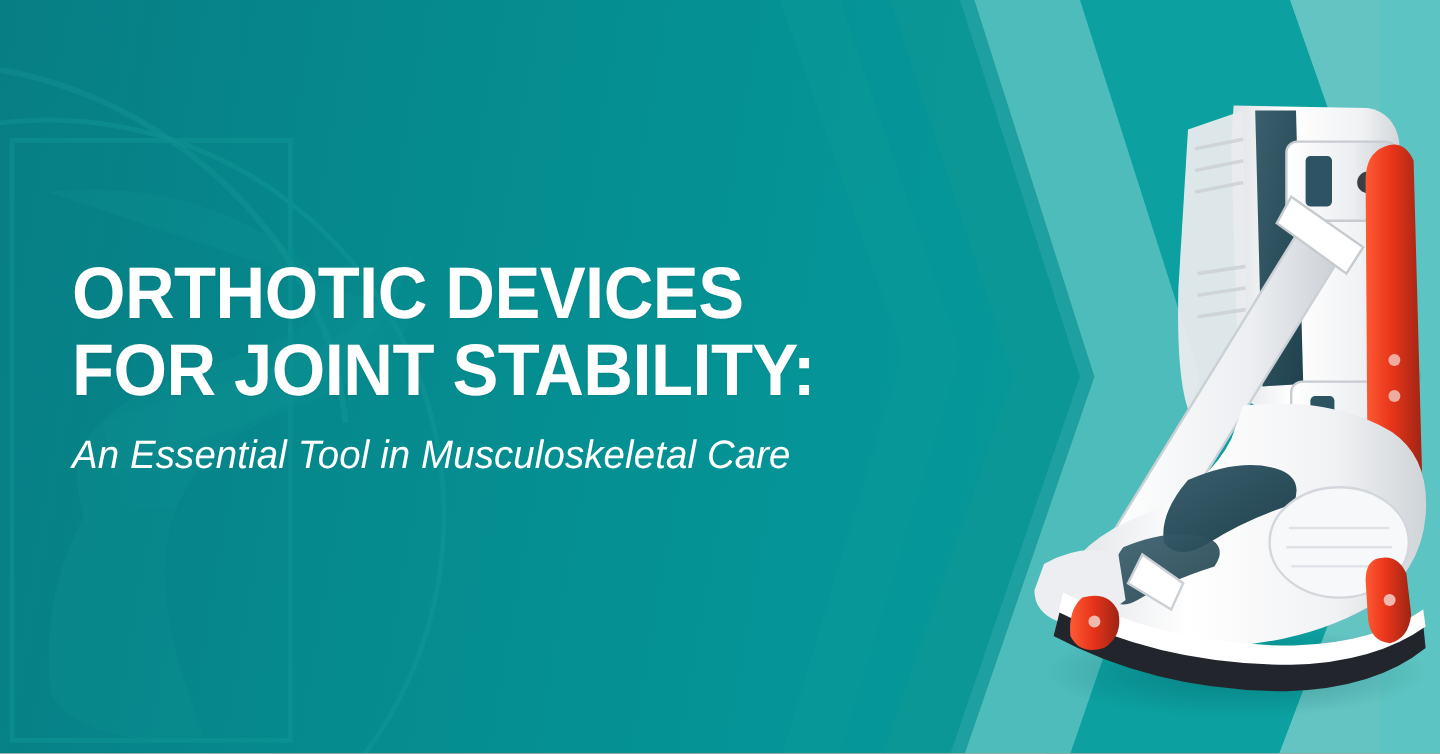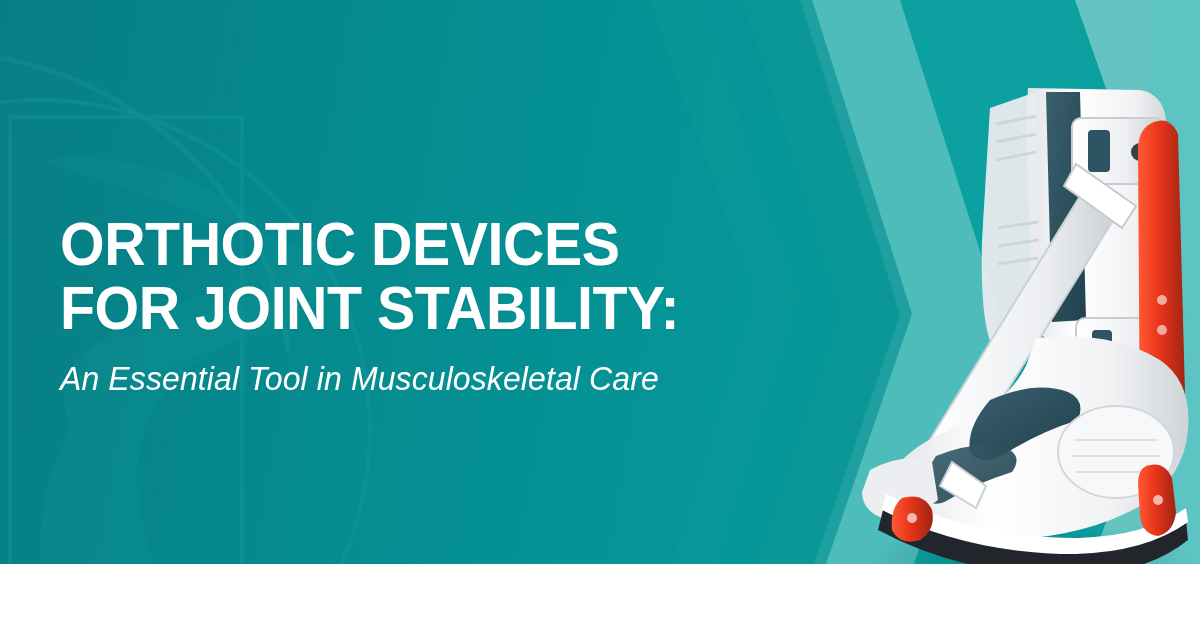--- a/index.html
+++ b/index.html
@@ -1,19 +1,19 @@
 <!DOCTYPE html>
 <html><head>
 <meta charset="utf-8">
 <title>Orthotic Devices Banner</title>
 <style>
   html,body{margin:0;padding:0;background:#fff;}
   #banner{
     position:relative;
-    width:1200px;height:564px;
+    width:1200px;height:628px;
     overflow:hidden;
     background:#c2410c;
     font-family:"Liberation Sans","DejaVu Sans",sans-serif;
   }
 
   
   .bg-base{position:absolute;inset:0;background:#05908f;}
   .bg-grad{
     position:absolute;inset:0;
     background:linear-gradient(100deg,#077e84 0%,#058e91 38%,#059699 62%,#0a9a99 100%);

